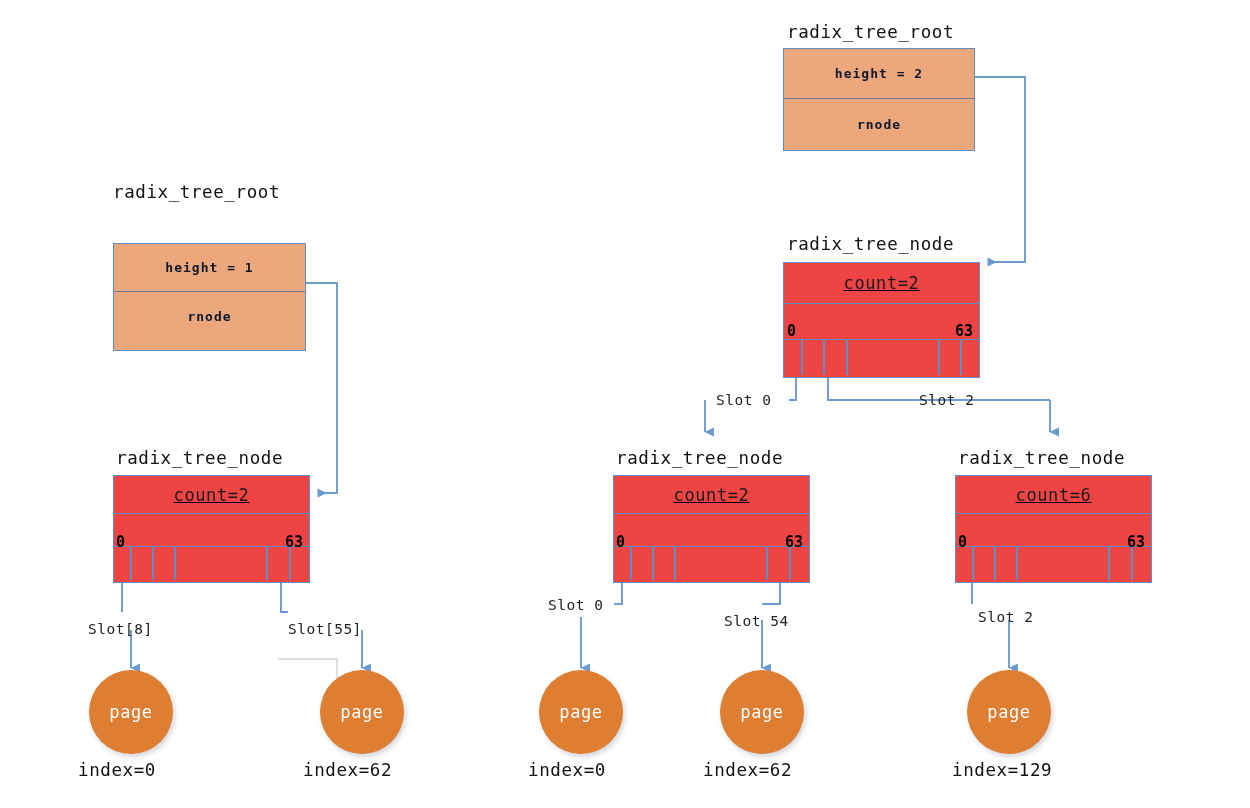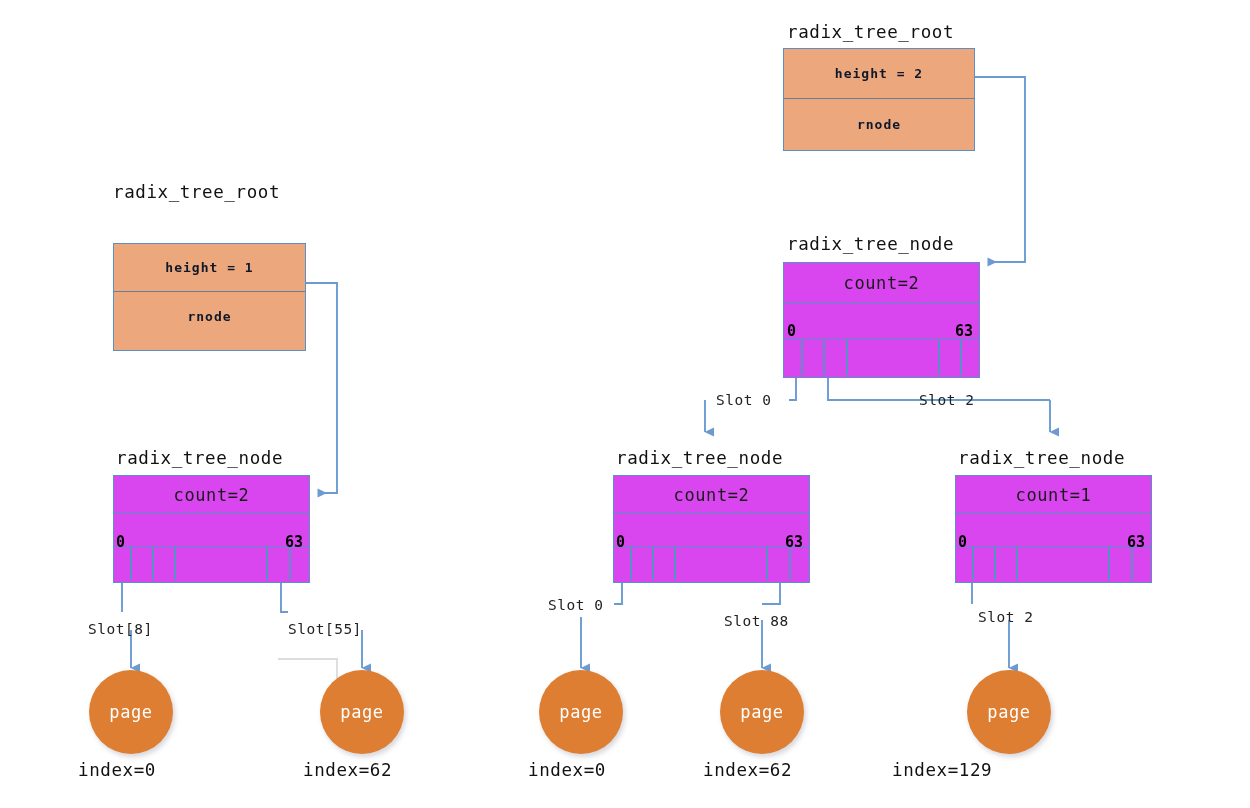--- a/index.html
+++ b/index.html
@@ -11,21 +11,21 @@
   .slotlbl{position:absolute;white-space:nowrap;color:#222;font-size:14.5px;letter-spacing:0.5px;}
   .idxlbl{position:absolute;white-space:nowrap;color:#111;font-size:17.5px;letter-spacing:0.6px;}
 
   
   .root{position:absolute;border:1.6px solid #5B8FC7;box-sizing:border-box;background:#ECA87C;}
   .root .cell{box-sizing:border-box;display:flex;align-items:center;justify-content:center;
               color:#0f172a;font-size:13px;letter-spacing:1px;font-weight:bold;}
   .root .cell.top{border-bottom:1.6px solid #6a7f96;}
 
   
-  .node{position:absolute;border:1.6px solid #5B8FC7;box-sizing:border-box;background:#d946ef;}
+  .node{position:absolute;border:1.6px solid #5B8FC7;box-sizing:border-box;background:#ef4444;text-decoration:underline;}
   .node .hdr{box-sizing:border-box;display:flex;align-items:center;justify-content:center;
              border-bottom:1.6px solid #5B8FC7;color:#1a1a1a;font-size:17px;letter-spacing:0.6px;}
   .node .band{box-sizing:border-box;position:relative;}
   .node .slots{box-sizing:border-box;position:relative;border-top:1.6px solid #5B8FC7;}
   .node .div{position:absolute;top:0;bottom:0;width:1.6px;background:#5B8FC7;}
   .tickno{position:absolute;font-size:15px;font-weight:bold;color:#000;letter-spacing:0;}
 
   
   .page{position:absolute;border-radius:50%;background:#DD7E32;
         display:flex;align-items:center;justify-content:center;
@@ -149,26 +149,26 @@
       <div class="div" style="left:38px;"></div>
       <div class="div" style="left:60px;"></div>
       <div class="div" style="left:152px;"></div>
       <div class="div" style="left:175px;"></div>
     </div>
   </div>
   <div class="tickno" style="left:616px;top:533px;">0</div>
   <div class="tickno" style="left:785px;top:533px;">63</div>
 
   <div class="slotlbl" style="left:548px;top:597px;">Slot 0</div>
-  <div class="slotlbl" style="left:724px;top:613px;">Slot 88</div>
+  <div class="slotlbl" style="left:724px;top:613px;">Slot 54</div>
 
   <div class="caption" style="left:958px;top:448px;">radix_tree_node</div>
 
   <div class="node" style="left:955px;top:475px;width:197px;height:108px;">
-    <div class="hdr" style="height:38px;">count=1</div>
+    <div class="hdr" style="height:38px;">count=6</div>
     <div class="band" style="height:32px;"></div>
     <div class="slots" style="height:34px;">
       <div class="div" style="left:16px;"></div>
       <div class="div" style="left:38px;"></div>
       <div class="div" style="left:60px;"></div>
       <div class="div" style="left:152px;"></div>
       <div class="div" style="left:175px;"></div>
     </div>
   </div>
   <div class="tickno" style="left:958px;top:533px;">0</div>
@@ -176,15 +176,15 @@
 
   <div class="slotlbl" style="left:978px;top:609px;">Slot 2</div>
 
   <div class="page" style="left:539px;top:670px;width:84px;height:84px;">page</div>
   <div class="idxlbl" style="left:528px;top:760px;">index=0</div>
 
   <div class="page" style="left:720px;top:670px;width:84px;height:84px;">page</div>
   <div class="idxlbl" style="left:703px;top:760px;">index=62</div>
 
   <div class="page" style="left:967px;top:670px;width:84px;height:84px;">page</div>
-  <div class="idxlbl" style="left:892px;top:760px;">index=129</div>
+  <div class="idxlbl" style="left:952px;top:760px;">index=129</div>
 
 </div>
 
 </body></html>

